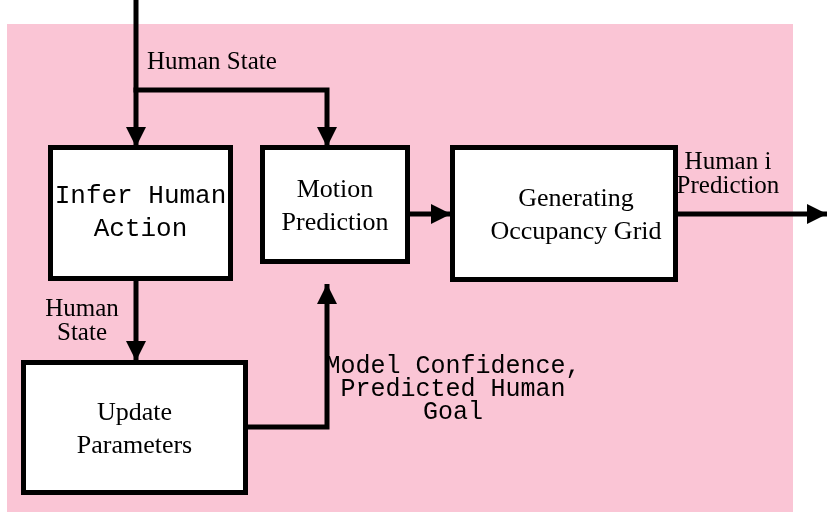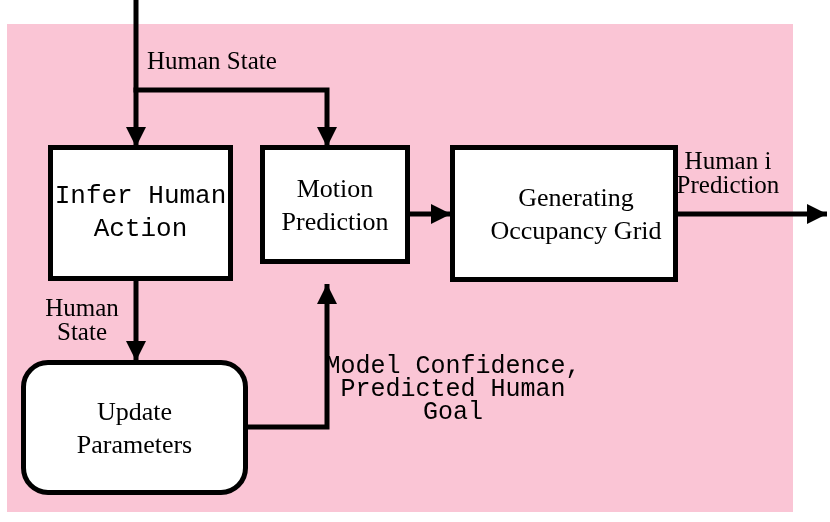--- a/index.html
+++ b/index.html
@@ -46,21 +46,21 @@
     justify-content: center;
     text-align: center;
     font-size: 26px;
     line-height: 33px;
     white-space: pre-line;
     z-index: 2;
   }
   #box-infer      { left: 48px;  top: 145px; width: 185px; height: 136px; font-family: Liberation Mono, monospace; }
   #box-motion     { left: 260px; top: 145px; width: 150px; height: 119px; }
   #box-generating { left: 450px; top: 145px; width: 228px; height: 137px; padding-left: 24px; }
-  #box-update     { left: 21px;  top: 360px; width: 227px; height: 135px; border-radius: 27px; }
+  #box-update     { left: 21px;  top: 360px; width: 227px; height: 135px; }
   .flow-label {
     position: absolute;
     font-size: 25px;
     line-height: 24px;
     white-space: pre-line;
     z-index: 2;
   }
   #label-human-state       { left: 147px; top: 49px; }
   #label-human-action      { left: 22px;  top: 296px; width: 120px; text-align: center; }
   #label-model-confidence  { left: 323px; top: 355px; width: 260px; text-align: center; line-height: 23px; font-family: Liberation Mono, monospace; }

